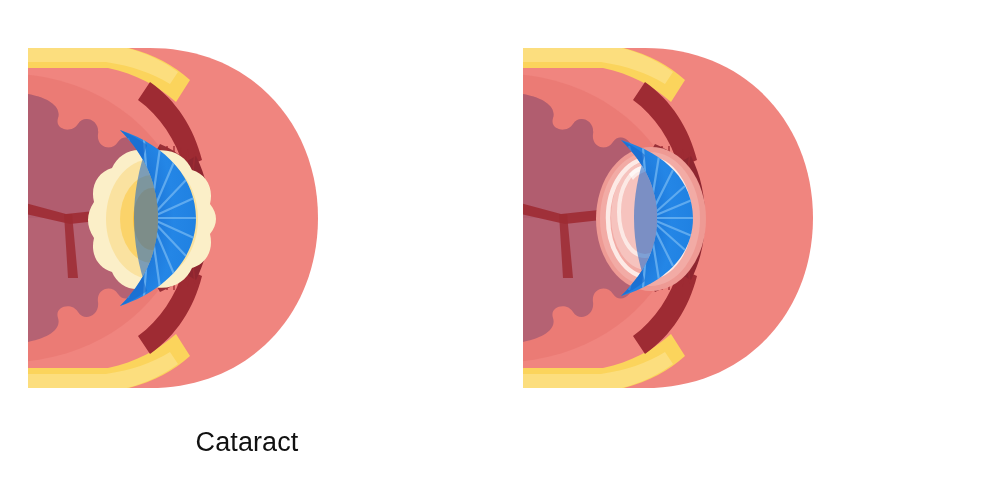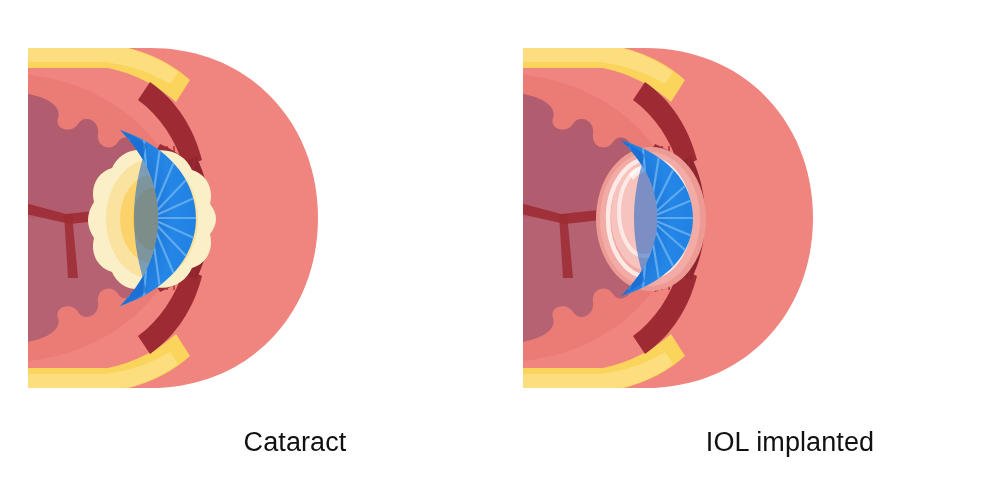--- a/index.html
+++ b/index.html
@@ -12,21 +12,20 @@
   .panel{position:absolute;top:0;width:494px;height:500px;}
   .panel-left{left:0;}
   .panel-right{left:495px;}
   .figure{position:absolute;left:0;top:28px;width:494px;height:380px;}
   .figure svg{display:block;width:494px;height:380px;}
   .caption{
     position:absolute;left:0;top:425px;width:494px;
     text-align:center;color:#111111;
     font-size:27px;line-height:34px;letter-spacing:0.1px;
     font-family:"Liberation Sans","DejaVu Sans",sans-serif;
-    padding-left:48px;
   }
 </style>
 </head>
 <body>
 
 <div class="board">
 
   <div class="panel panel-left">
     <div class="figure">
       <svg viewBox="0 0 494 380" xmlns="http://www.w3.org/2000/svg" role="img" aria-label="Cataract eye cross section">
@@ -287,16 +286,15 @@
               <path d="M 154 190 L 148 260"></path>
               <path d="M 154 190 L 134 262"></path>
             </g>
             <path d="M 126 112 C 135 116 143 121 150 127 C 143 147 139 168 139 190
                      C 139 212 143 233 150 253 C 143 259 135 264 126 268
                      C 150 244 162 220 162 190 C 162 160 150 136 126 112 Z" fill="#1565C8" opacity="0.55"></path>
           </g>
         </g>
       </svg>
     </div>
-    <div class="caption">IOL implanted</div>
   </div>
 
 </div>
 
 </body></html>

